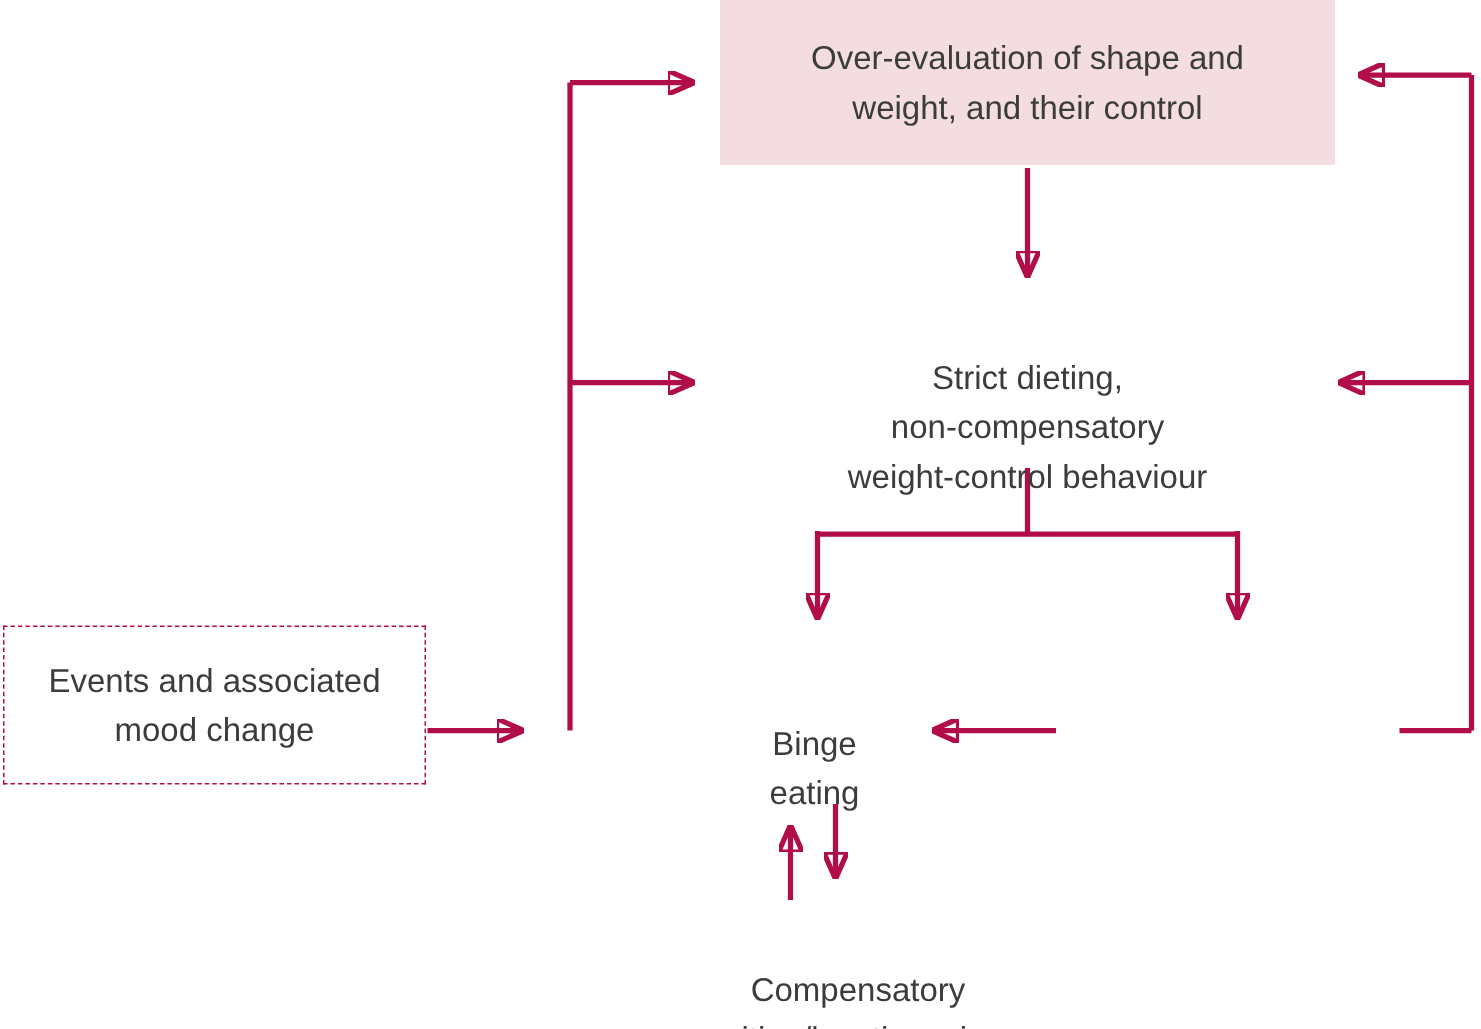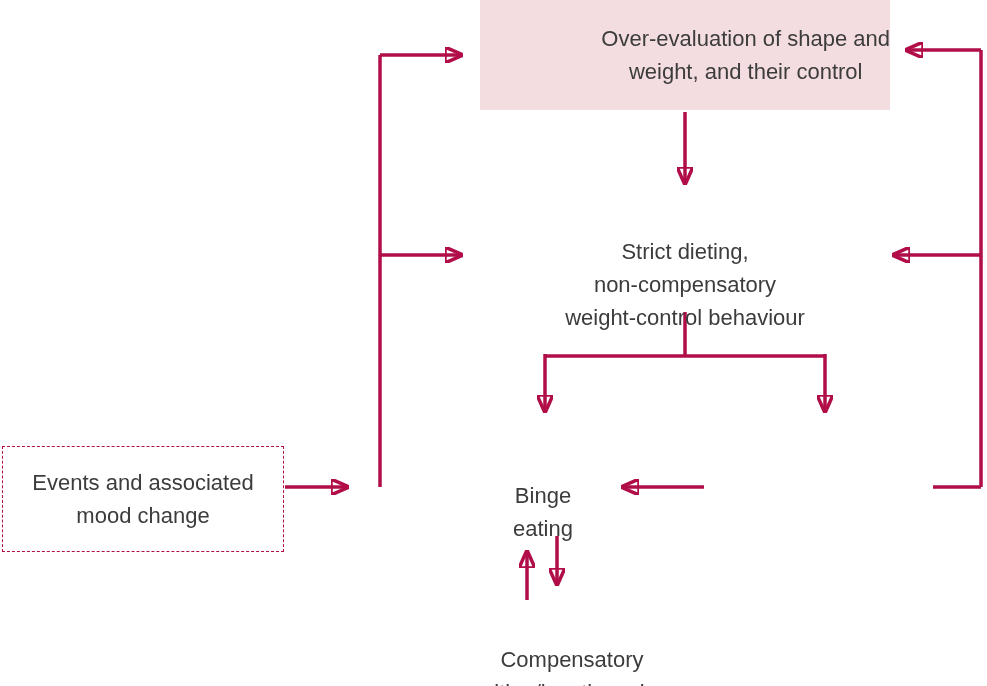--- a/index.html
+++ b/index.html
@@ -21,27 +21,27 @@
     position:absolute;
     color:var(--text);
     font-size:22px;
     line-height:33px;
     text-align:center;
     white-space:pre-line;
   }
   .node-overeval{
     left:480px;top:0;width:410px;height:110px;
     background:var(--box-fill);
-    display:flex;align-items:center;justify-content:flex-end;
+    display:flex;align-items:center;justify-content:center;
   }
   .node-dieting{left:545px;top:202px;width:280px;}
   .node-binge{left:493px;top:446px;width:100px;}
   .node-features{left:730px;top:429px;width:190px;}
   .node-events{
-    left:2px;top:446px;width:282px;height:106px;
+    left:2px;top:417px;width:282px;height:106px;
     border:1px dashed var(--accent);
     display:flex;align-items:center;justify-content:center;
     box-sizing:border-box;
   }
   .node-comp{left:432px;top:610px;width:280px;}
 </style>
 </head>
 <body>
 
 <div class="diagram">

